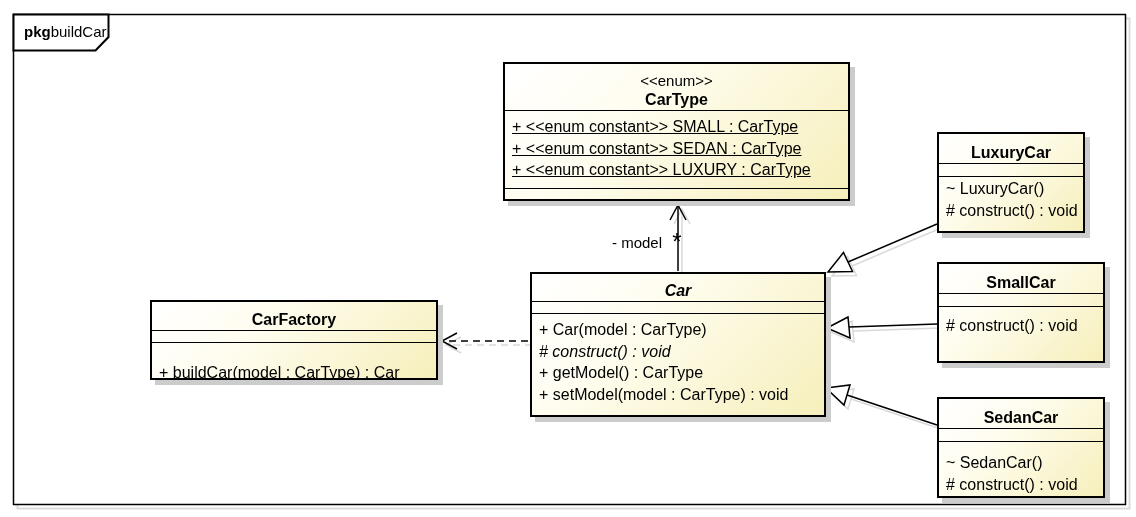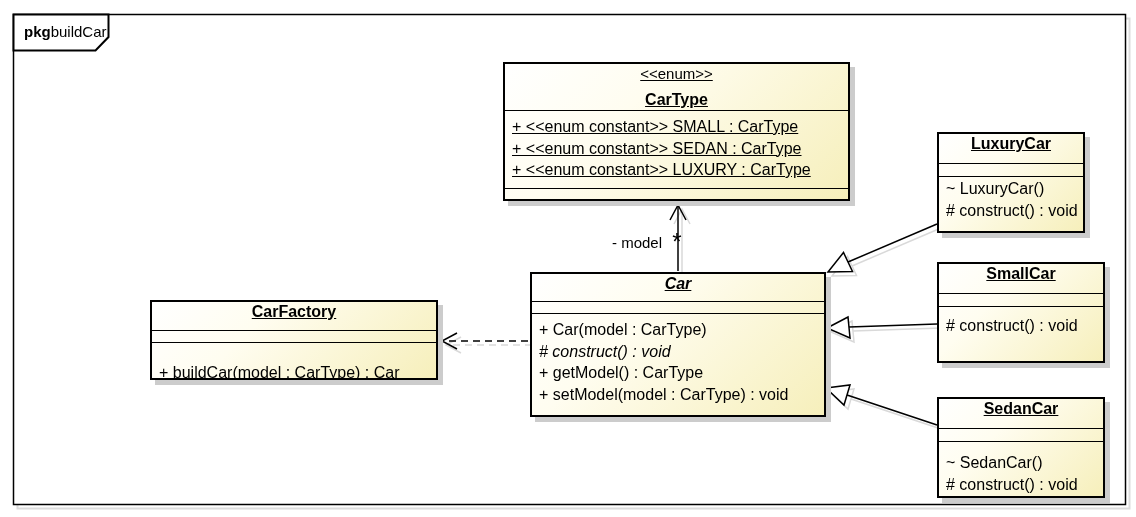--- a/index.html
+++ b/index.html
@@ -18,24 +18,23 @@
     position:absolute;
     box-sizing:border-box;
     border:2.5px solid #000;
     background:linear-gradient(135deg,#ffffff 0%,#fffdf0 35%,#f6efbb 100%);
     box-shadow:5px 5px 0 #cccccc;
     display:flex;flex-direction:column;
     font-size:16px;
   }
   .hdr{
     box-sizing:border-box;
-    display:flex;flex-direction:column;justify-content:space-between;
+    display:flex;flex-direction:column;justify-content:flex-end;
     text-align:center;
     flex:0 0 auto;
-    text-decoration:underline;
   }
   .stereo{font-size:15px;line-height:19px;}
   .cname{font-weight:bold;font-size:16px;line-height:20px;}
   .cname.abstract{font-style:italic;}
   .cmp{
     box-sizing:border-box;
     border-top:1.5px solid #000;
     flex:0 0 auto;
     padding:5px 0 0 7px;
     overflow:hidden;

